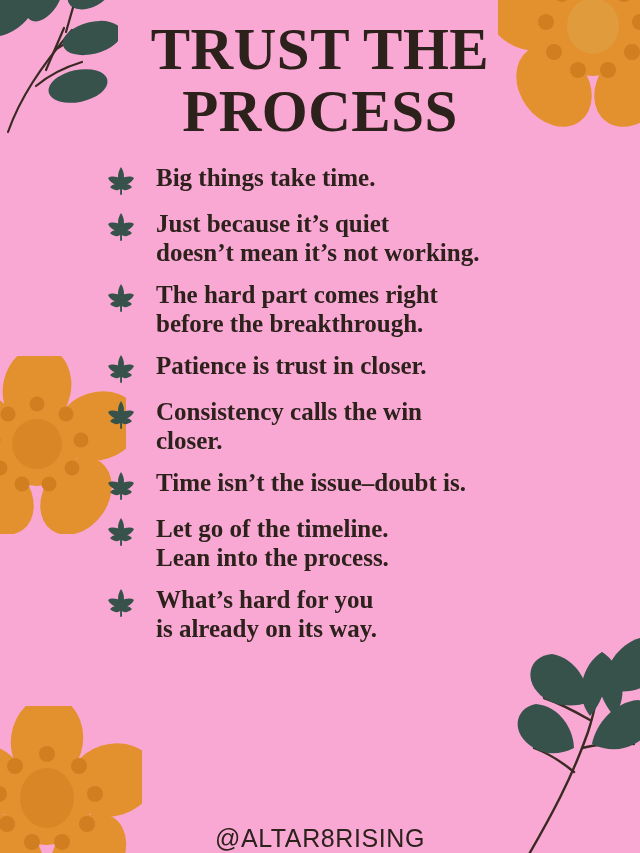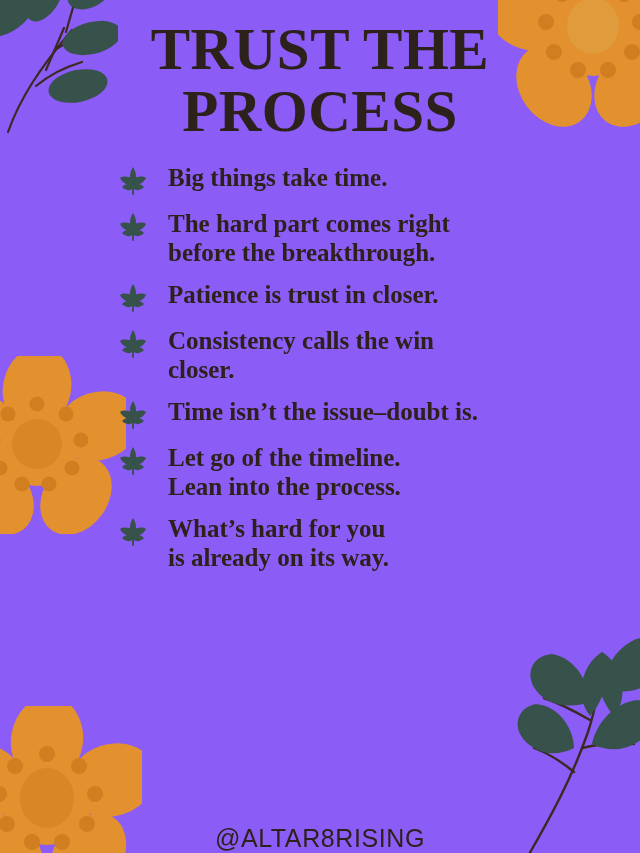--- a/index.html
+++ b/index.html
@@ -10,21 +10,21 @@
     width: 640px;
     height: 853px;
     overflow: hidden;
     font-family: "Liberation Serif", serif;
   }
 
   #poster {
     position: relative;
     width: 640px;
     height: 853px;
-    background: #8b5cf6;
+    background: #f9a8d4;
     overflow: hidden;
   }
 
   
   .decor {
     position: absolute;
     pointer-events: none;
   }
   .decor svg { display: block; }
 
@@ -49,21 +49,21 @@
     font-size: 59px;
     line-height: 62px;
     letter-spacing: 0.5px;
     color: #2C211B;
     white-space: nowrap;
   }
 
   
   #quote-list {
     position: absolute;
-    left: 120px;
+    left: 108px;
     top: 163px;
     width: 470px;
   }
   .quote-item {
     display: flex;
     align-items: flex-start;
     margin-bottom: 13px;
   }
   .bullet-icon {
     flex: 0 0 auto;
@@ -250,20 +250,38 @@
               <path d="M13 1 C 17 7, 17 14, 13 19 C 9 14, 9 7, 13 1 Z"></path>
               <path d="M13 13 C 8 10, 3 10, 0 12 C 3 18, 9 20, 13 18 Z"></path>
               <path d="M13 13 C 18 10, 23 10, 26 12 C 23 18, 17 20, 13 18 Z"></path>
               <path d="M13 17 C 9 17, 5 18, 2 21 C 6 25, 11 25, 13 22 Z"></path>
               <path d="M13 17 C 17 17, 21 18, 24 21 C 20 25, 15 25, 13 22 Z"></path>
               <rect x="12.1" y="17" width="1.9" height="12" rx="0.9"></rect>
             </g>
           </svg>
         </span>
         <div class="quote-lines">
+          <span class="quote-line">Just because it’s quiet</span>
+          <span class="quote-line">doesn’t mean it’s not working.</span>
+        </div>
+      </div>
+      <div class="quote-item">
+        <span class="bullet-icon">
+          <svg viewBox="0 0 26 30" xmlns="http://www.w3.org/2000/svg">
+            <g fill="#36524A">
+              <path d="M13 1 C 17 7, 17 14, 13 19 C 9 14, 9 7, 13 1 Z"></path>
+              <path d="M13 13 C 8 10, 3 10, 0 12 C 3 18, 9 20, 13 18 Z"></path>
+              <path d="M13 13 C 18 10, 23 10, 26 12 C 23 18, 17 20, 13 18 Z"></path>
+              <path d="M13 17 C 9 17, 5 18, 2 21 C 6 25, 11 25, 13 22 Z"></path>
+              <path d="M13 17 C 17 17, 21 18, 24 21 C 20 25, 15 25, 13 22 Z"></path>
+              <rect x="12.1" y="17" width="1.9" height="12" rx="0.9"></rect>
+            </g>
+          </svg>
+        </span>
+        <div class="quote-lines">
           <span class="quote-line">The hard part comes right</span>
           <span class="quote-line">before the breakthrough.</span>
         </div>
       </div>
       <div class="quote-item">
         <span class="bullet-icon">
           <svg viewBox="0 0 26 30" xmlns="http://www.w3.org/2000/svg">
             <g fill="#36524A">
               <path d="M13 1 C 17 7, 17 14, 13 19 C 9 14, 9 7, 13 1 Z"></path>
               <path d="M13 13 C 8 10, 3 10, 0 12 C 3 18, 9 20, 13 18 Z"></path>

